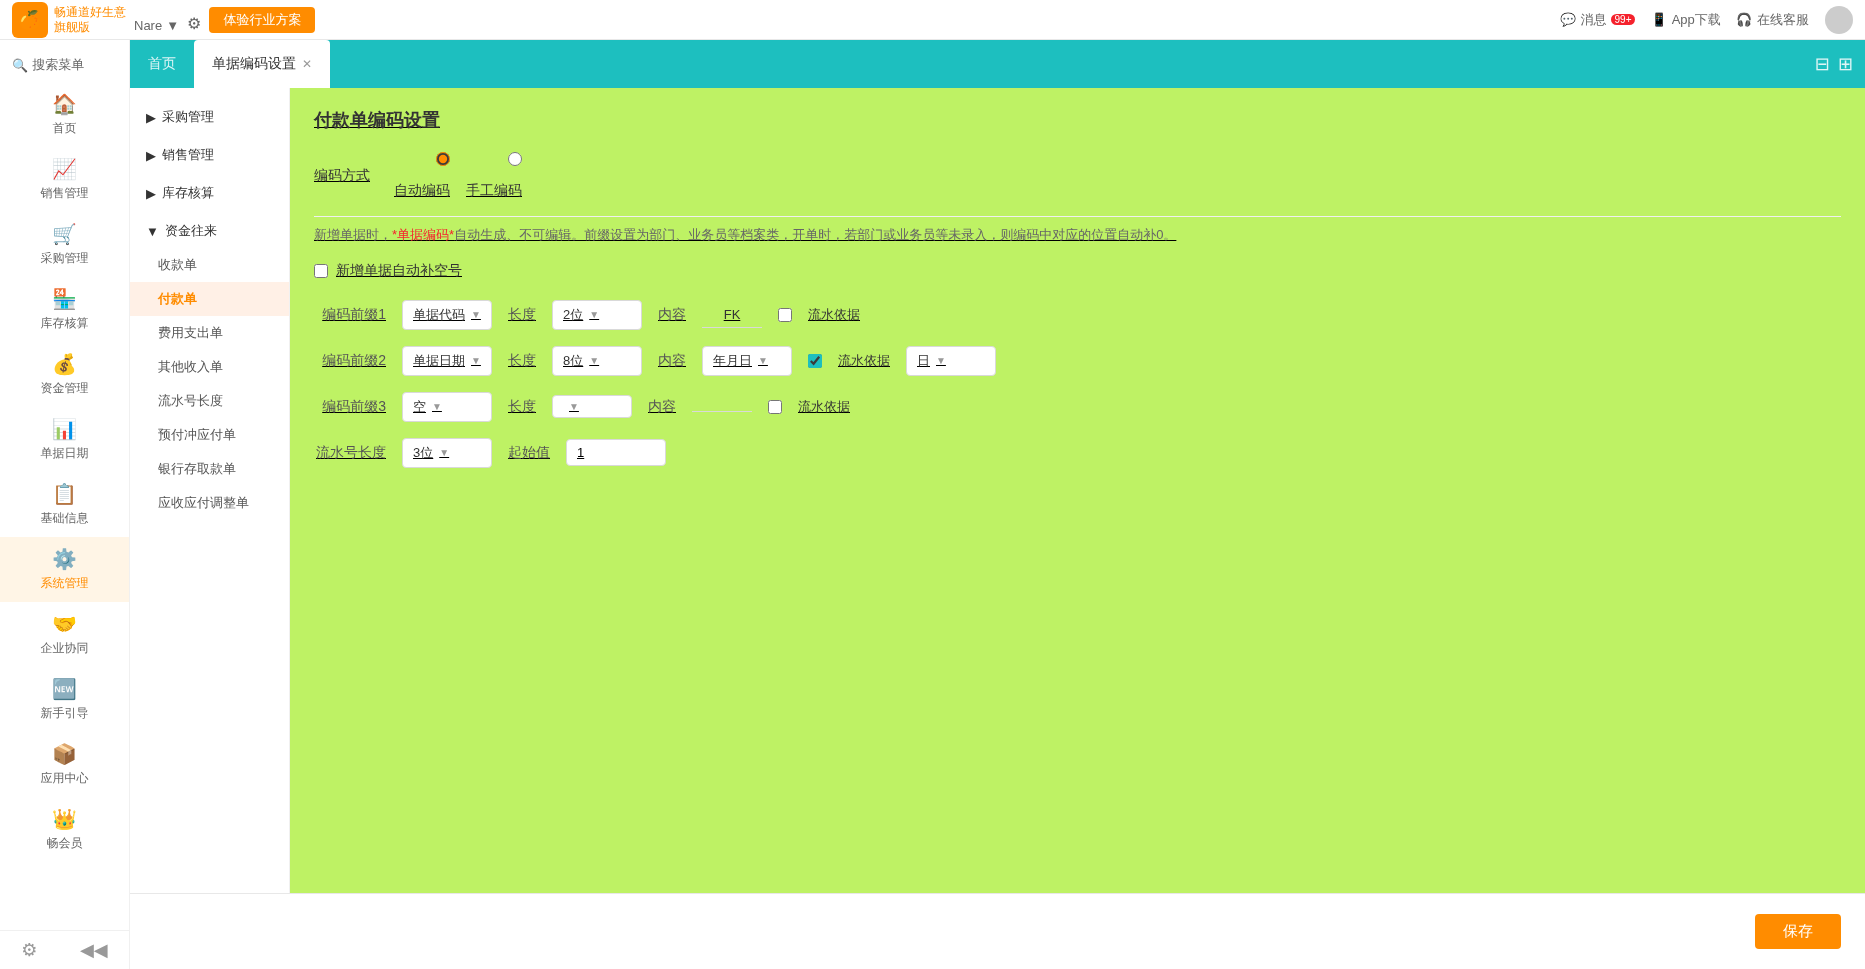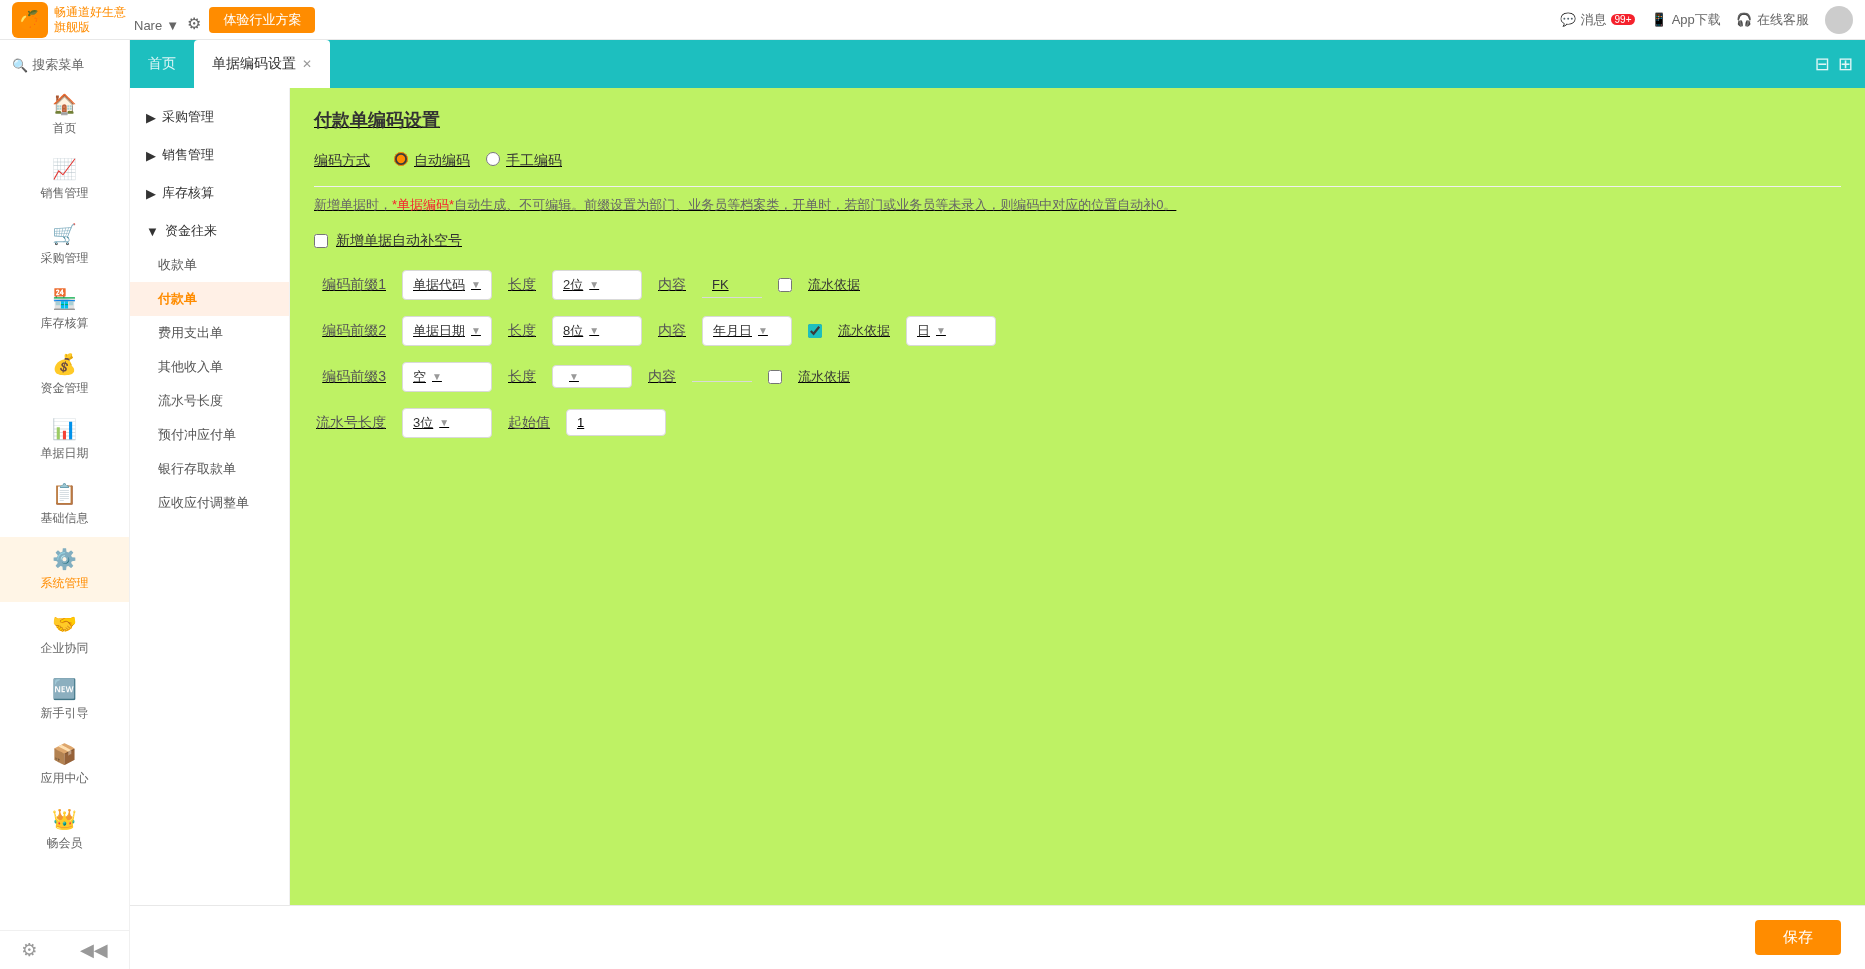--- a/index.html
+++ b/index.html
@@ -137,21 +137,21 @@
     }
     .encoding-method {
       display: flex;
       align-items: center;
       gap: 24px;
       font-size: 14px;
       color: #333;
       margin-bottom: 16px;
     }
     .radio-group { display: flex; align-items: center; gap: 16px; }
-    .radio-item { display: flex; align-items: flex-start; gap: 6px; cursor: pointer; font-size: 14px; }
+    .radio-item { display: flex; align-items: flex-end; gap: 16px; cursor: pointer; font-size: 14px; flex-direction: column; }
     .radio-item input[type="radio"] { accent-color: #ff8c00; width: 14px; height: 14px; }
 
     
     .info-text {
       font-size: 13px;
       color: #666;
       margin-bottom: 16px;
       line-height: 1.6;
     }
     .info-text span { color: #f5222d; }
@@ -205,35 +205,35 @@
     .form-select-arrow { color: #999; font-size: 10px; }
     .form-input {
       border: 1px solid #d9d9d9;
       border-radius: 4px;
       padding: 5px 10px;
       font-size: 13px;
       background: #fff;
       min-width: 80px;
     }
     .label-inline { color: #555; font-size: 14px; }
-    .content-value { color: #333; font-size: 13px; padding: 5px 10px; border-bottom: 1px solid #d9d9d9; min-width: 60px; }
+    .content-value { color: #333; font-size: 13px; padding: 5px 10px; border-bottom: 1px solid #d9d9d9; min-width: 60px; text-align: center; }
     .checkbox-inline { display: flex; align-items: center; gap: 16px; font-size: 13px; }
     .checkbox-inline input { width: 14px; height: 14px; accent-color: #1dbfbf; }
 
     
     .serial-row { display: flex; align-items: center; gap: 16px; margin-bottom: 20px; font-size: 14px; color: #333; }
 
     
     .separator-row { display: flex; align-items: center; gap: 16px; margin-bottom: 20px; font-size: 14px; color: #333; }
     .radio-small { display: flex; align-items: center; gap: 4px; cursor: pointer; }
     .radio-small input { accent-color: #ff8c00; }
 
     
     .bottom-bar {
-      height: 64px;
+      height: 76px;
       background: #fff;
       border-top: 1px solid #e8e8e8;
       display: flex;
       align-items: center;
       justify-content: flex-end;
       padding: 0 24px;
       flex-shrink: 0;
     }
     .save-btn {
       background: #ff8c00;

